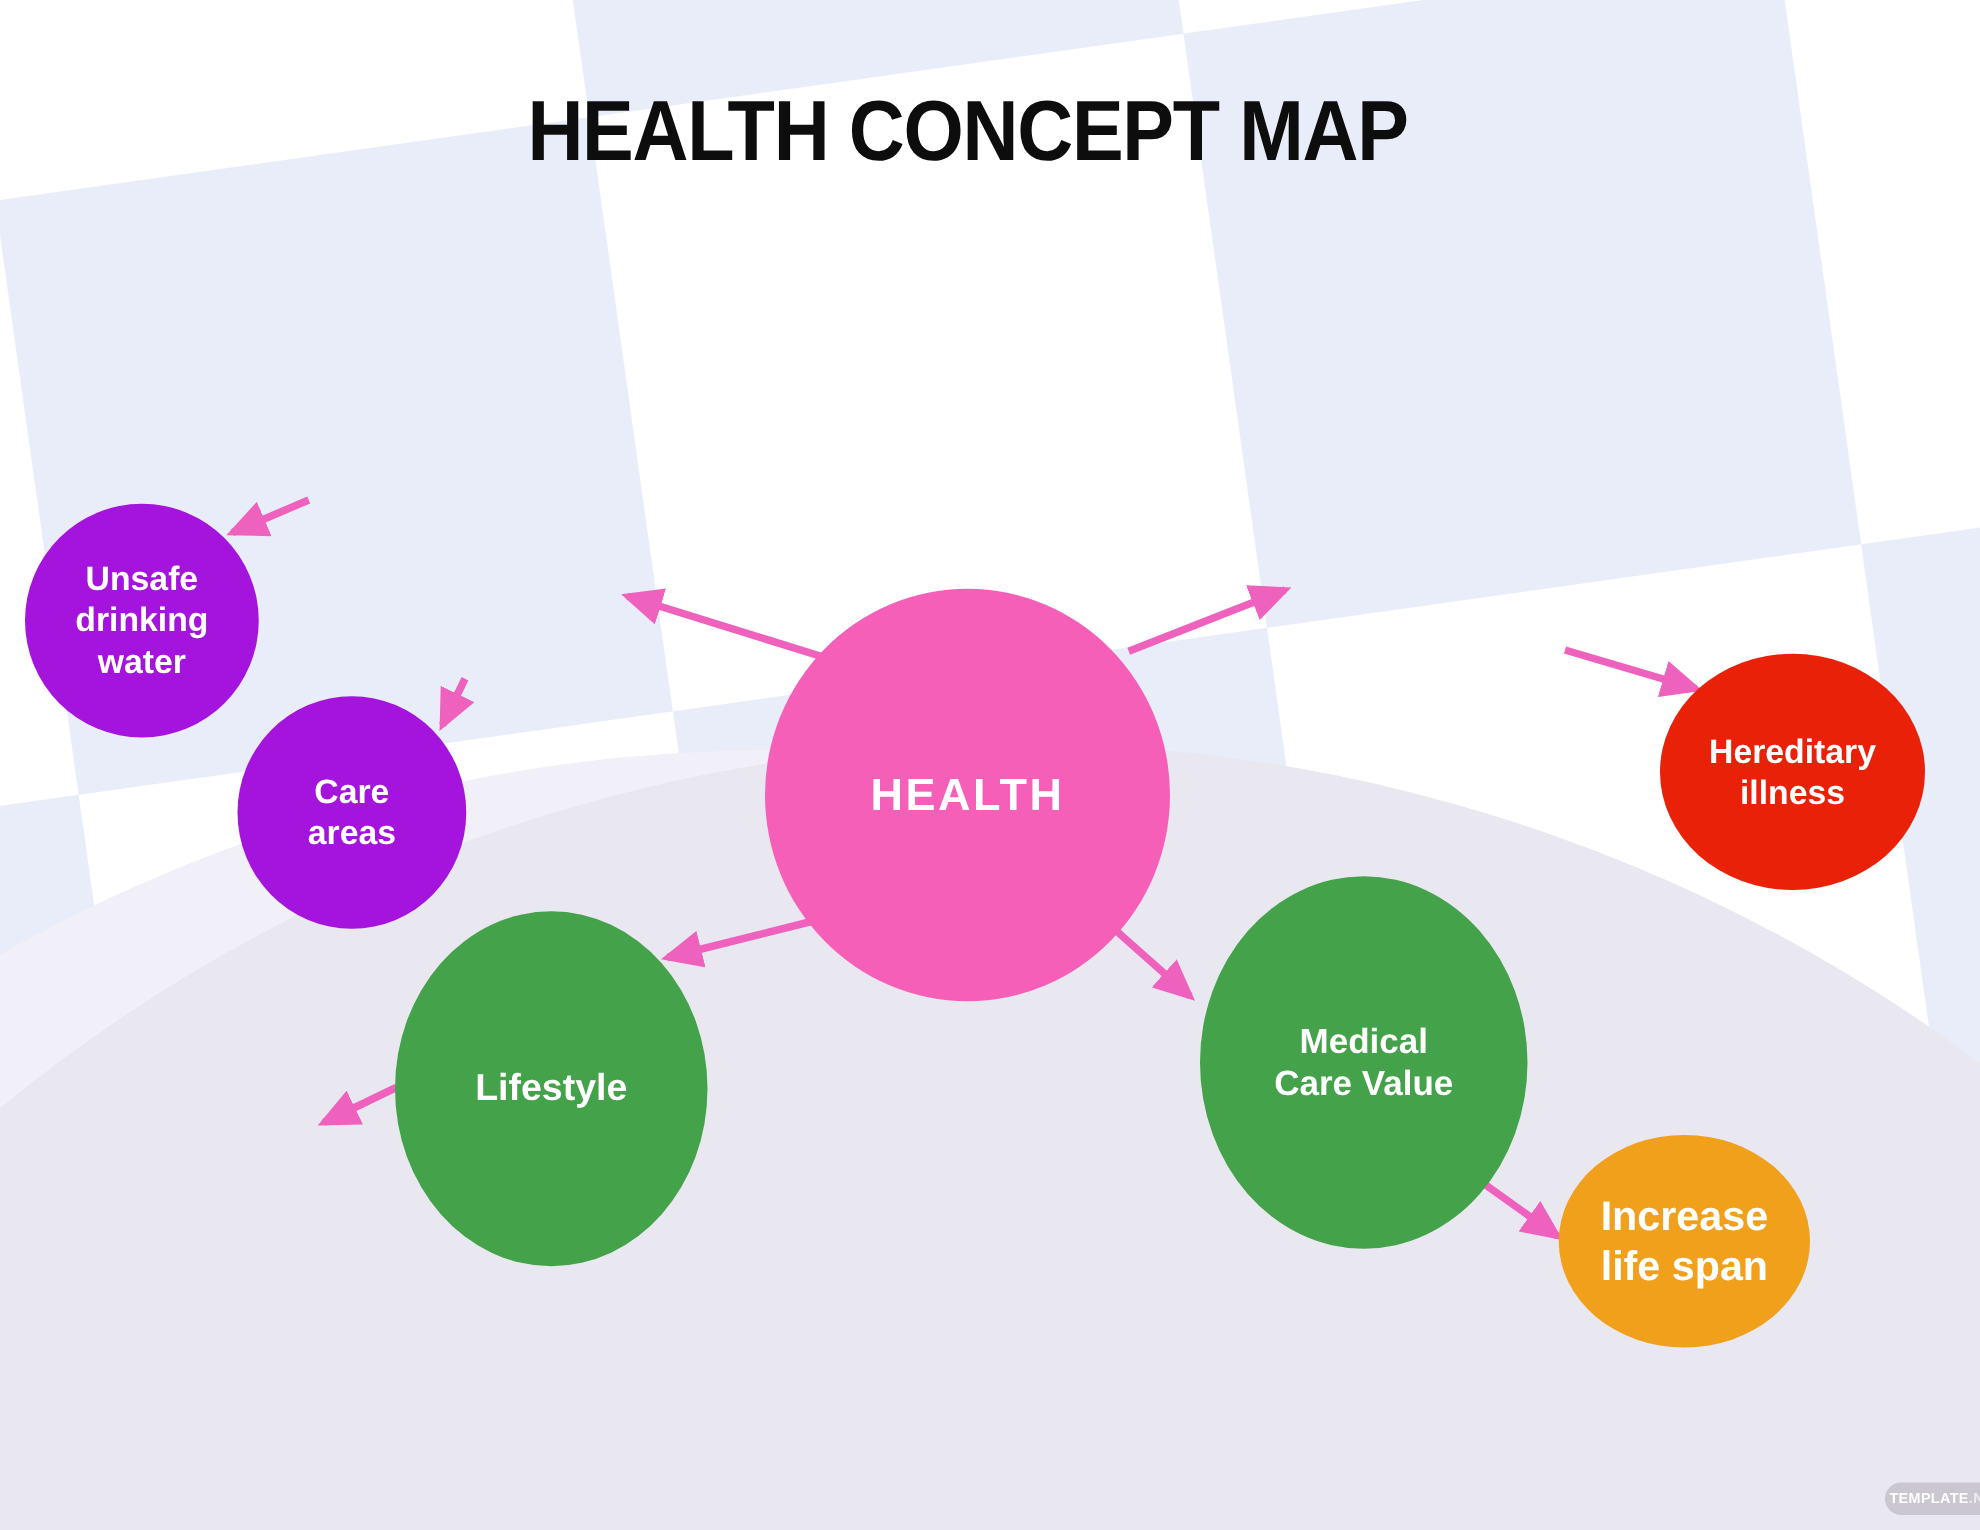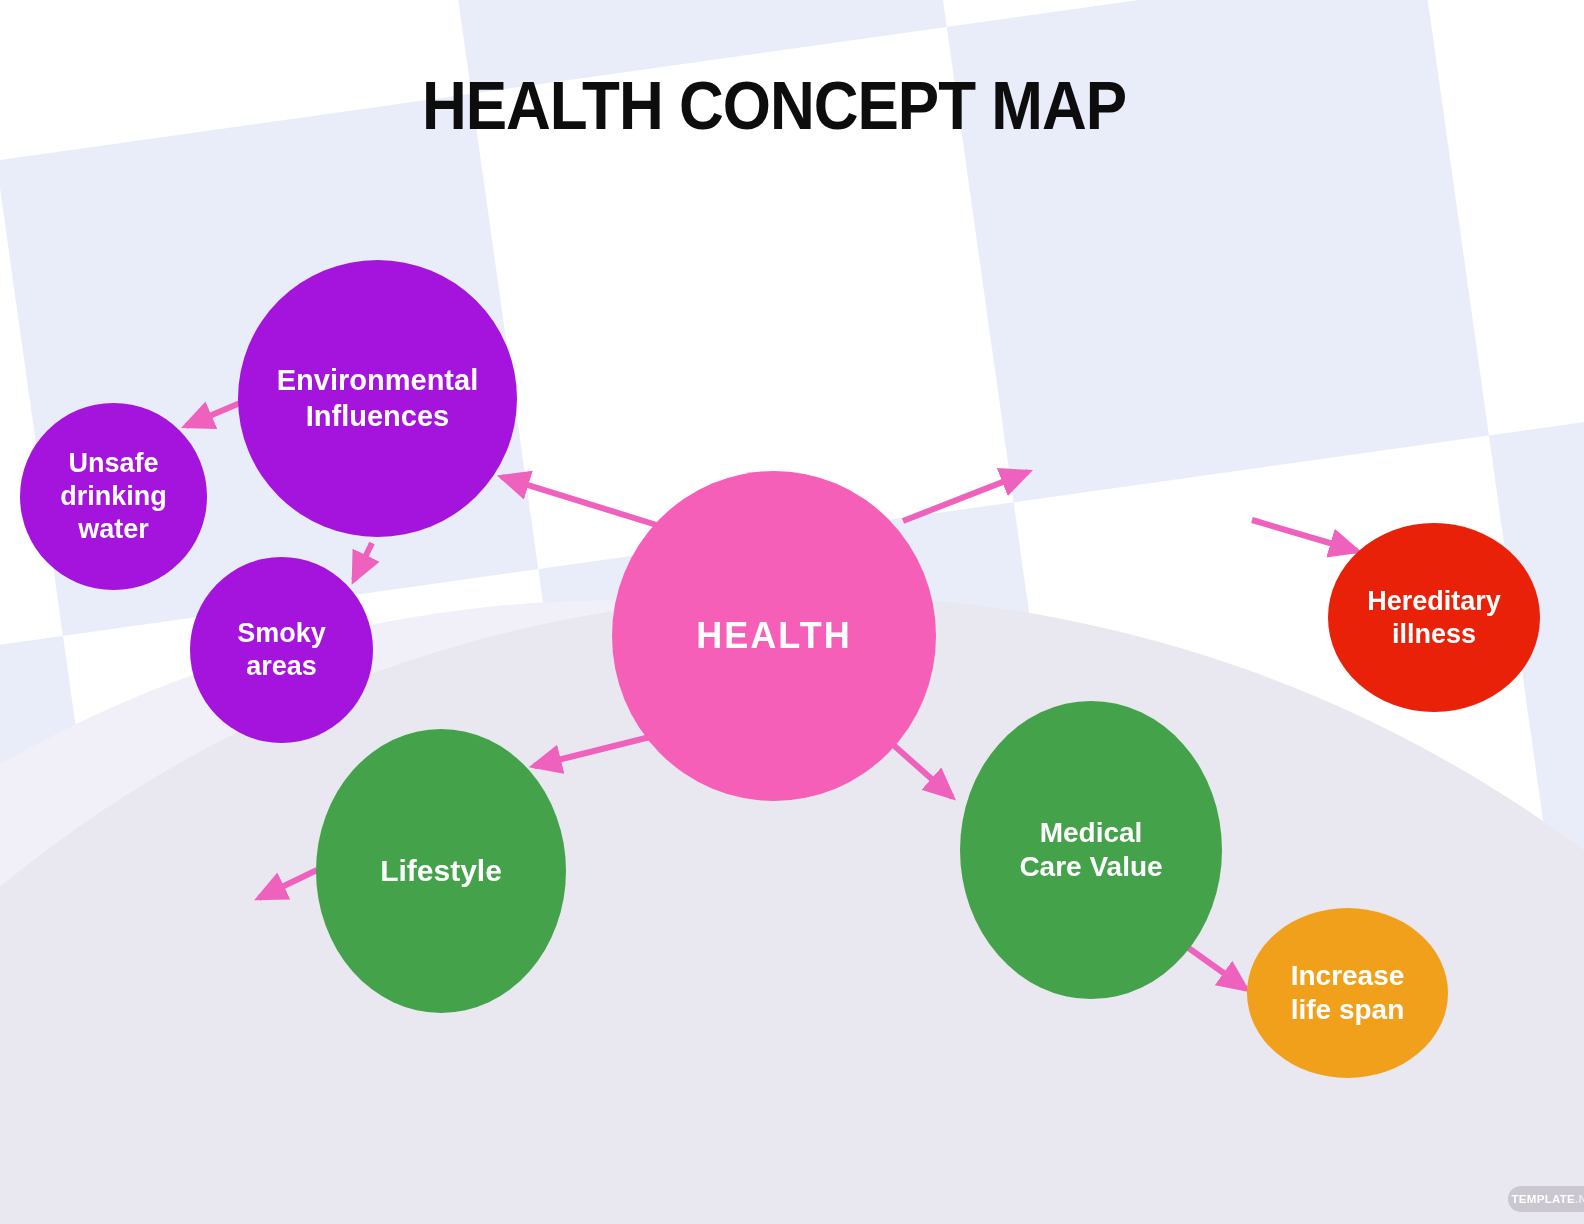--- a/index.html
+++ b/index.html
@@ -24,21 +24,21 @@
   .node .lbl{white-space:pre-line;line-height:1.22;display:block;}
   .node-health   {left:612px;top:471px;width:324px;height:330px;font-size:36px;letter-spacing:2px;}
   .node-env      {left:238px;top:260px;width:279px;height:277px;font-size:29px;}
   .node-unsafe   {left:20px; top:403px;width:187px;height:187px;font-size:27px;}
   .node-smoky    {left:190px;top:557px;width:183px;height:186px;font-size:27px;}
   .node-genetics {left:1012px;top:258px;width:272px;height:292px;font-size:30px;}
   .node-hered    {left:1328px;top:523px;width:212px;height:189px;font-size:27px;}
   .node-lifestyle{left:316px;top:729px;width:250px;height:284px;font-size:30px;}
   .node-eating   {left:78px; top:882px;width:200px;height:173px;font-size:27px;}
   .node-medical  {left:960px;top:701px;width:262px;height:298px;font-size:28px;justify-content:center;}
-  .node-increase {left:1247px;top:908px;width:201px;height:170px;font-size:28px;}
+  .node-increase {left:1247px;top:908px;width:201px;height:170px;font-size:33px;}
   
   .title{
     position:absolute;top:66px;left:-18px;width:100%;
     text-align:center;font-size:62px;font-weight:bold;color:#0d0d0d;
     letter-spacing:-1px;transform:scaleY(1.1);transform-origin:top center;
   }
   
   .watermark{
     position:absolute;left:1472px;top:1186px;width:98px;height:26px;
     background:#cac7d1;border-radius:13px;
@@ -72,33 +72,29 @@
       <line x1="247" y1="400" x2="186" y2="426" marker-end="url(#ah)"></line>
       <line x1="372" y1="543" x2="354" y2="580" marker-end="url(#ah)"></line>
       <line x1="1252" y1="520" x2="1357" y2="551" marker-end="url(#ah)"></line>
       <line x1="317" y1="870" x2="259" y2="898" marker-end="url(#ah)"></line>
       <line x1="1183" y1="944" x2="1246" y2="989" marker-end="url(#ah)"></line>
     </g>
   </svg>
 
   <div class="title">HEALTH CONCEPT MAP</div>
 
-  <div class="node node-env" style="background-color: rgb(164, 20, 220);">
-    <span class="lbl">Environmental
-Influences</span>
-  </div>
 
   <div class="node node-unsafe" style="background-color: rgb(164, 20, 220);">
     <span class="lbl">Unsafe
 drinking
 water</span>
   </div>
 
   <div class="node node-smoky" style="background-color: rgb(164, 20, 220);">
-    <span class="lbl">Smoky
+    <span class="lbl">Care
 areas</span>
   </div>
 
 
   <div class="node node-hered" style="background-color: rgb(234, 33, 9);">
     <span class="lbl">Hereditary
 illness</span>
   </div>
 
   <div class="node node-health" style="background-color: rgb(246, 95, 184);">

